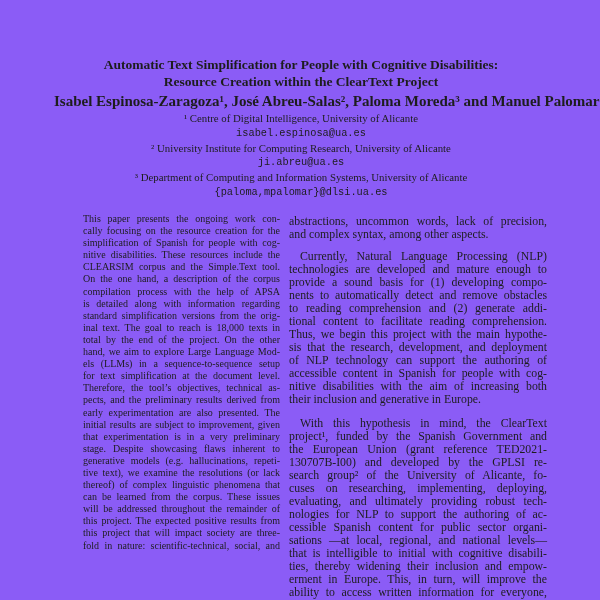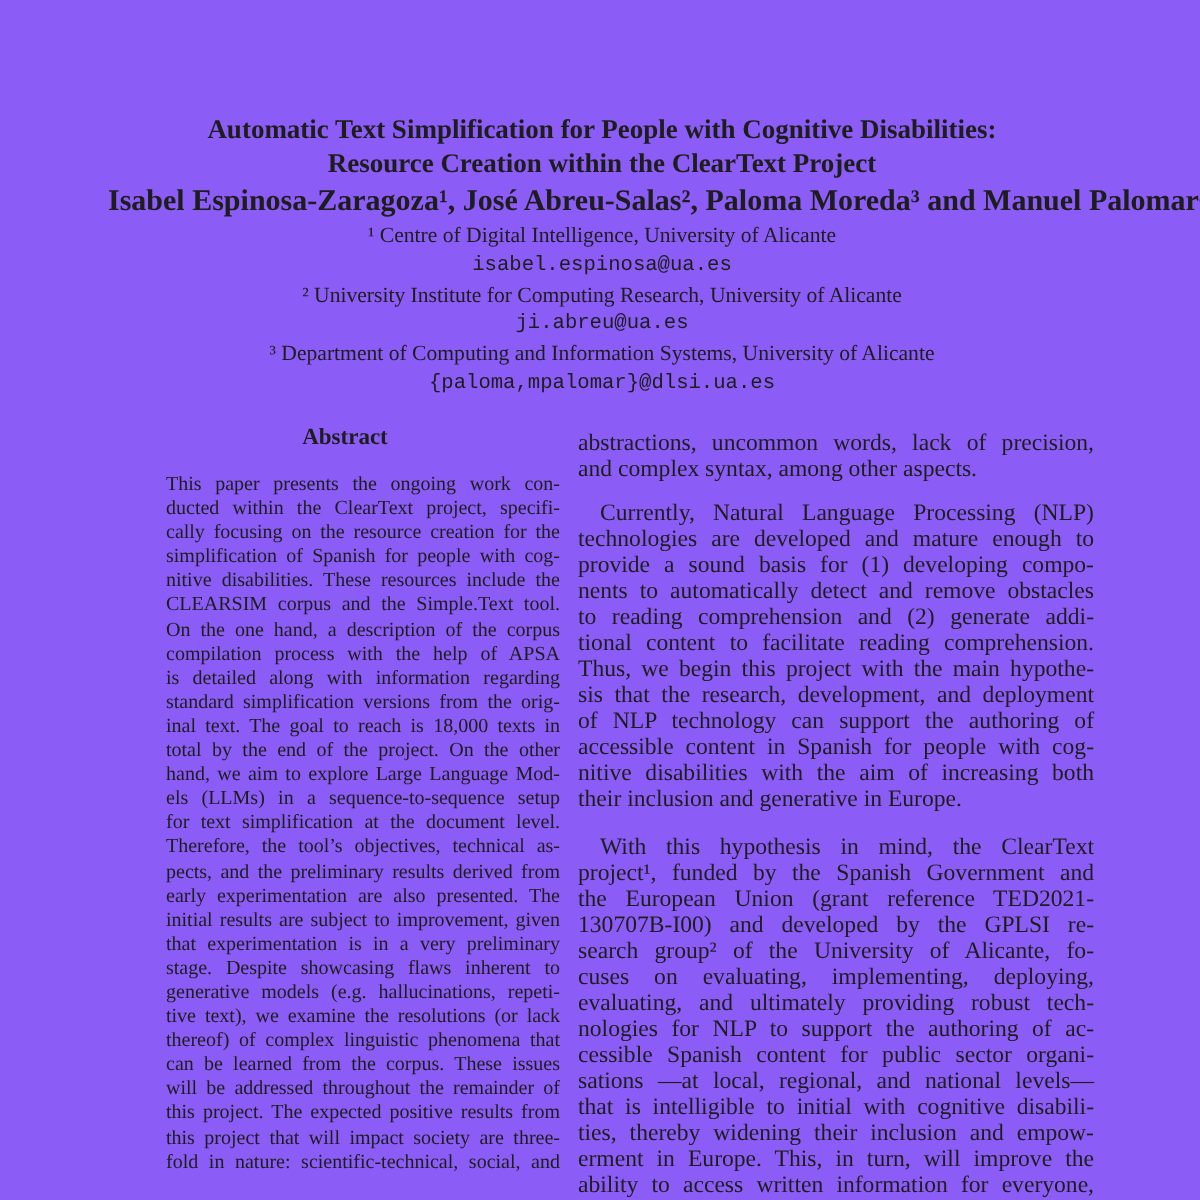--- a/index.html
+++ b/index.html
@@ -43,24 +43,22 @@
       <div class="affil">¹ Centre of Digital Intelligence, University of Alicante</div>
       <div class="email">isabel.espinosa@ua.es</div>
       <div class="affil">² University Institute for Computing Research, University of Alicante</div>
       <div class="email">ji.abreu@ua.es</div>
       <div class="affil">³ Department of Computing and Information Systems, University of Alicante</div>
       <div class="email">{paloma,mpalomar}@dlsi.ua.es</div>
     </div>
   </header>
 
   <section class="left-col">
-    <h2 class="abs-head">Abstract</h2>
     <div class="para cont abs-body">
         <div class="line">This paper presents the ongoing work con-</div>
-        <div class="line">ducted within the ClearText project, specifi-</div>
         <div class="line">cally focusing on the resource creation for the</div>
         <div class="line">simplification of Spanish for people with cog-</div>
         <div class="line">nitive disabilities. These resources include the</div>
         <div class="line">CLEARSIM corpus and the Simple.Text tool.</div>
         <div class="line">On the one hand, a description of the corpus</div>
         <div class="line">compilation process with the help of APSA</div>
         <div class="line">is detailed along with information regarding</div>
         <div class="line">standard simplification versions from the orig-</div>
         <div class="line">inal text. The goal to reach is 18,000 texts in</div>
         <div class="line">total by the end of the project. On the other</div>
@@ -102,21 +100,21 @@
         <div class="line">accessible content in Spanish for people with cog-</div>
         <div class="line">nitive disabilities with the aim of increasing both</div>
         <div class="line">their inclusion and generative in Europe.</div>
       </div>
     <div class="para p3 indent cont">
         <div class="line">With this hypothesis in mind, the ClearText</div>
         <div class="line">project¹, funded by the Spanish Government and</div>
         <div class="line">the European Union (grant reference TED2021-</div>
         <div class="line">130707B-I00) and developed by the GPLSI re-</div>
         <div class="line">search group² of the University of Alicante, fo-</div>
-        <div class="line">cuses on evaluating, implementing, deploying,</div>
+        <div class="line">cuses on researching, implementing, deploying,</div>
         <div class="line">evaluating, and ultimately providing robust tech-</div>
         <div class="line">nologies for NLP to support the authoring of ac-</div>
         <div class="line">cessible Spanish content for public sector organi-</div>
         <div class="line">sations —at local, regional, and national levels—</div>
         <div class="line">that is intelligible to initial with cognitive disabili-</div>
         <div class="line">ties, thereby widening their inclusion and empow-</div>
         <div class="line">erment in Europe. This, in turn, will improve the</div>
         <div class="line">ability to access written information for everyone,</div>
       </div>
   </section>

